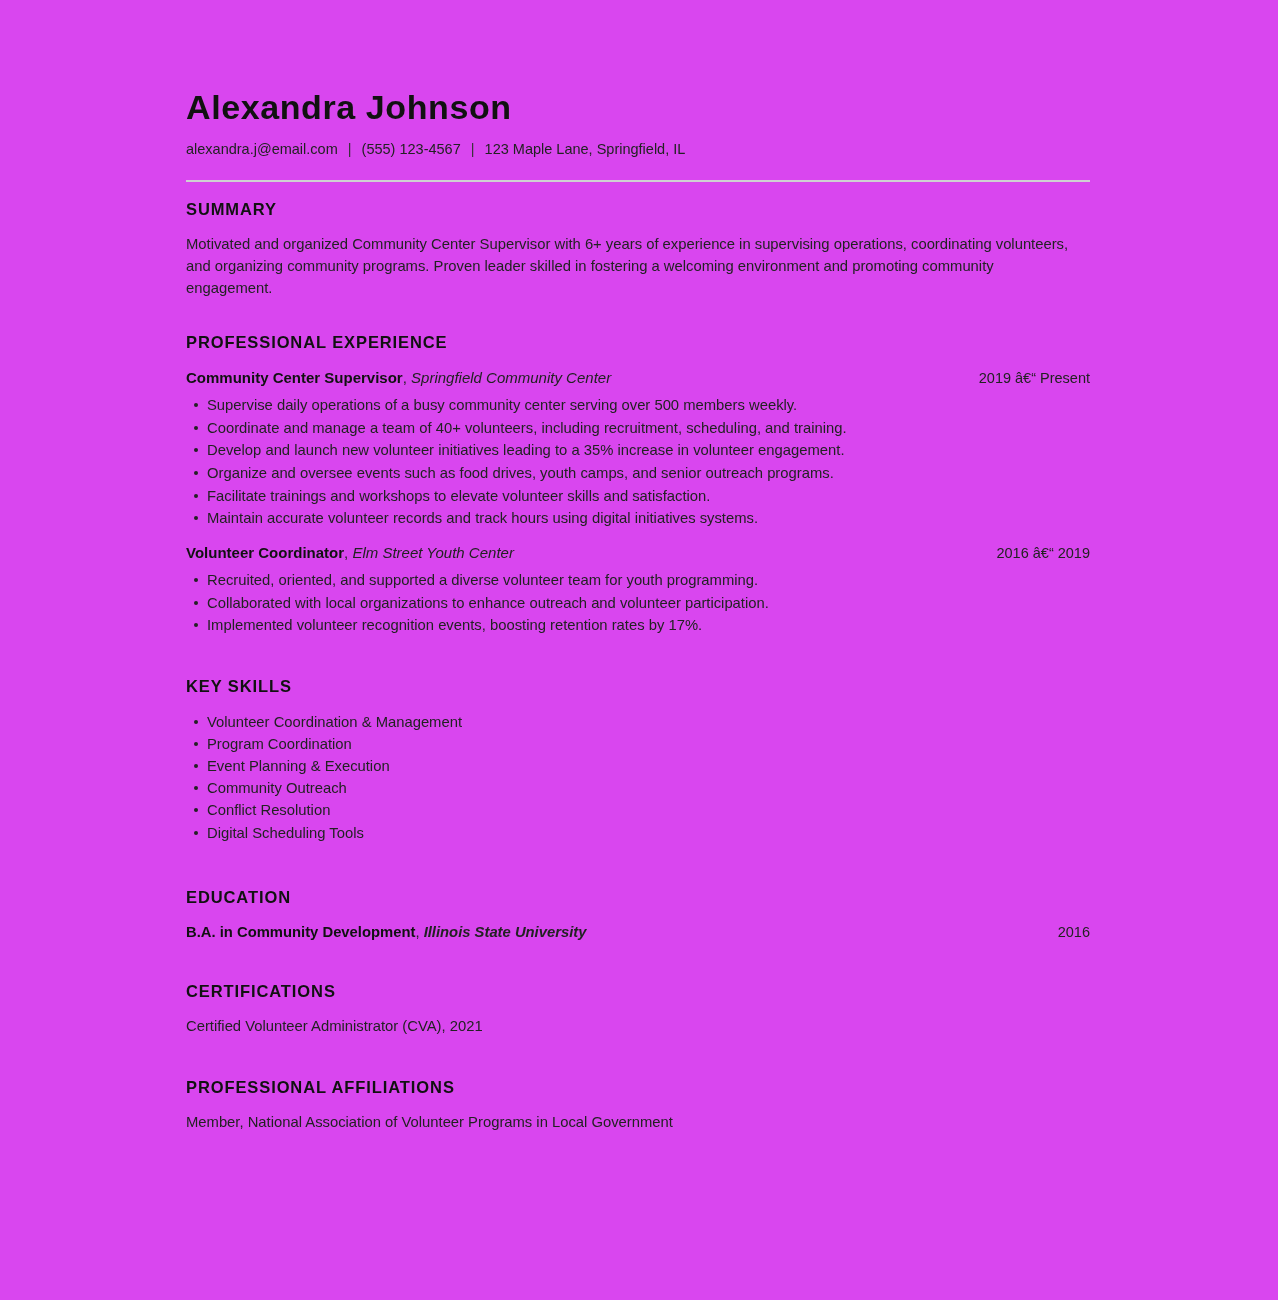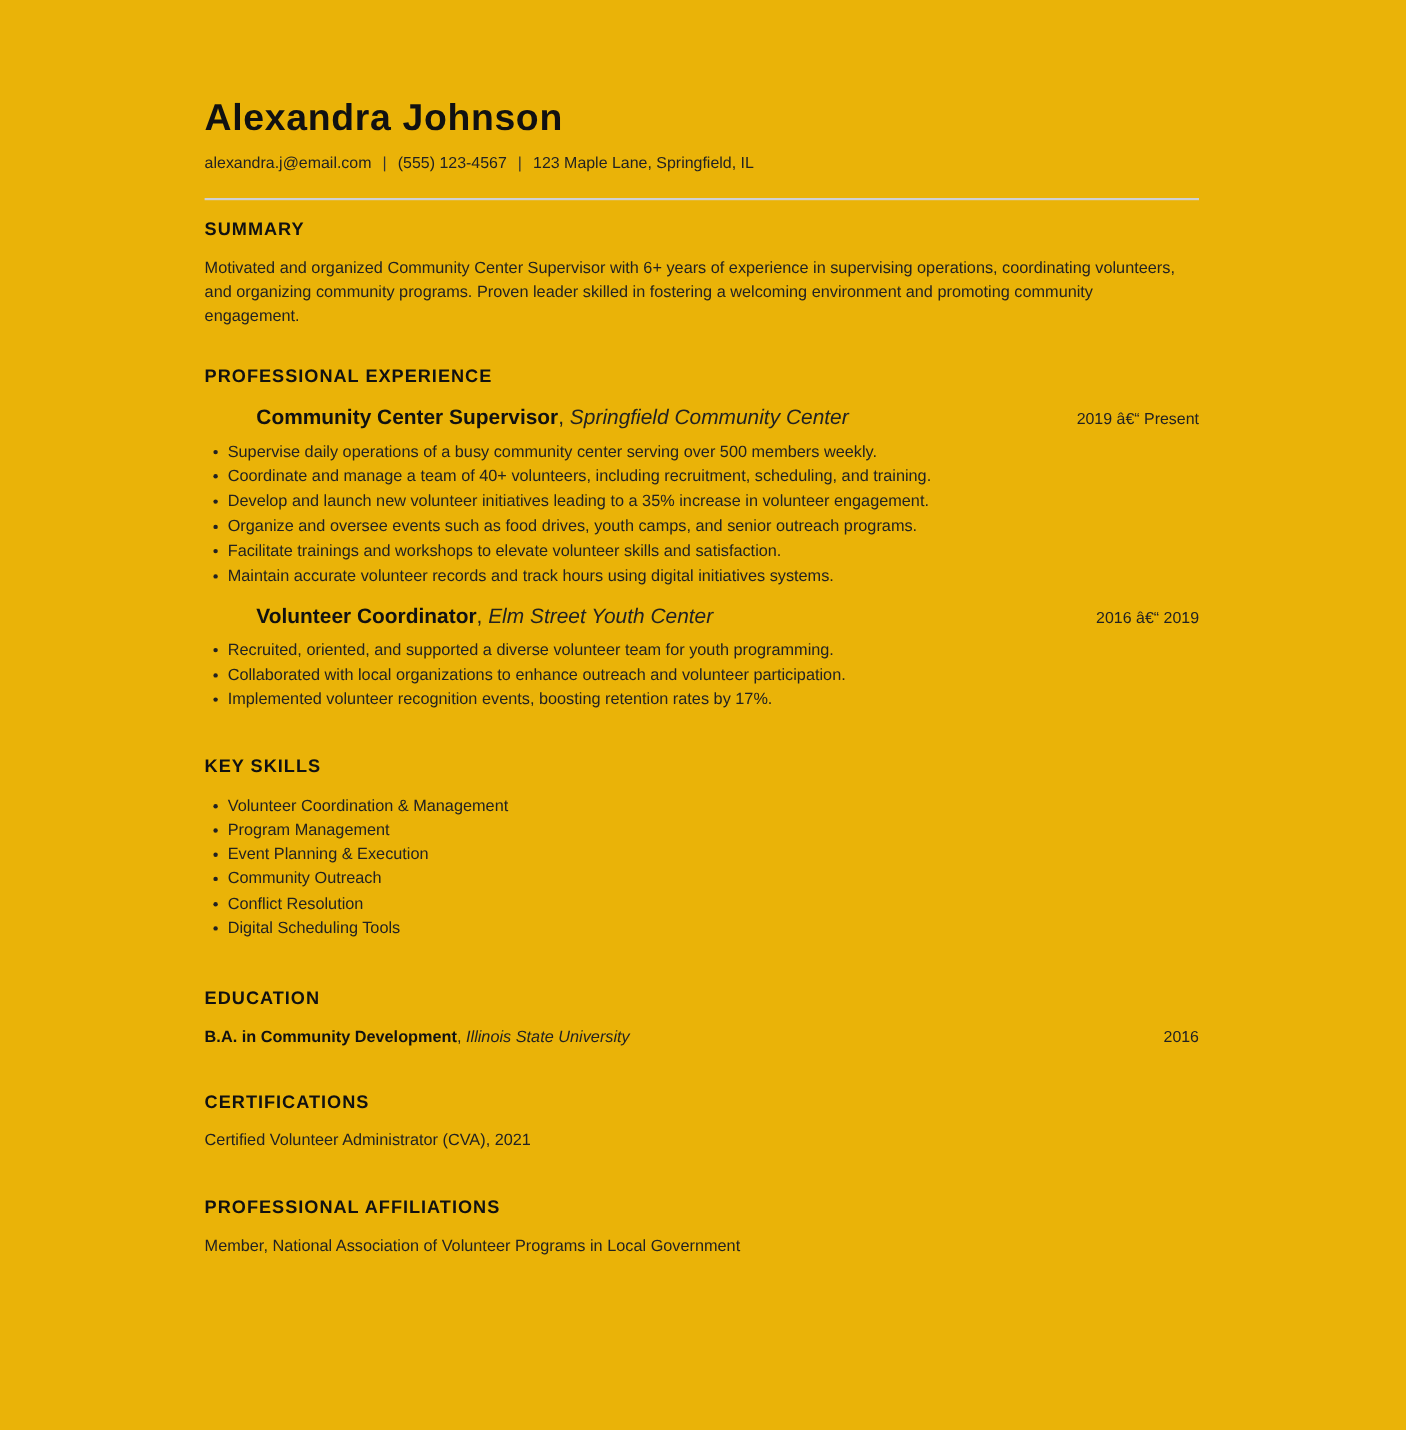--- a/index.html
+++ b/index.html
@@ -12,21 +12,21 @@
     min-height: 1300px;
     font-family: "Liberation Sans", sans-serif;
     color: #222222;
     -webkit-font-smoothing: antialiased;
   }
   .page {
     width: 1278px;
     min-height: 1300px;
     box-sizing: border-box;
     padding: 88px 188px 0 186px;
-    background: #eab308;
+    background: #d946ef;
   }
   .resume {
     width: 904px;
   }
 
   
   .name {
     font-size: 34px;
     font-weight: bold;
     letter-spacing: 0.6px;
@@ -81,24 +81,23 @@
     margin-top: 12px;
   }
   .entry-head {
     display: flex;
     align-items: baseline;
     justify-content: space-between;
     gap: 20px;
     margin-bottom: 6px;
   }
   .entry-heading {
-    font-size: 19px;
+    font-size: 15px;
     line-height: 1.4;
     color: #222222;
-    margin-left: 47px;
   }
   .entry-role {
     font-weight: bold;
     color: #111111;
   }
   .entry-org {
     font-style: italic;
   }
   .entry-date {
     font-size: 14.5px;
@@ -147,20 +146,21 @@
     font-size: 14.8px;
     line-height: 1.4;
     color: #222222;
   }
   .edu-degree {
     font-weight: bold;
     color: #111111;
   }
   .edu-school {
     font-style: italic;
+    font-weight: bold;
   }
   .edu-date {
     font-size: 14.5px;
     color: #222222;
     white-space: nowrap;
   }
 
   .section-summary { margin-top: 18px; }
   .section-experience { margin-top: 34px; }
   .section-skills { margin-top: 40px; }
@@ -225,21 +225,21 @@
           <li>Collaborated with local organizations to enhance outreach and volunteer participation.</li>
           <li>Implemented volunteer recognition events, boosting retention rates by 17%.</li>
         </ul>
       </div>
     </section>
 
     <section class="section section-skills skills-section">
       <h2 class="section-title">KEY SKILLS</h2>
       <ul class="bullets">
         <li>Volunteer Coordination &amp; Management</li>
-        <li>Program Management</li>
+        <li>Program Coordination</li>
         <li>Event Planning &amp; Execution</li>
         <li>Community Outreach</li>
         <li>Conflict Resolution</li>
         <li>Digital Scheduling Tools</li>
       </ul>
     </section>
 
     <section class="section section-education">
       <h2 class="section-title">EDUCATION</h2>
       <div class="edu-head">

